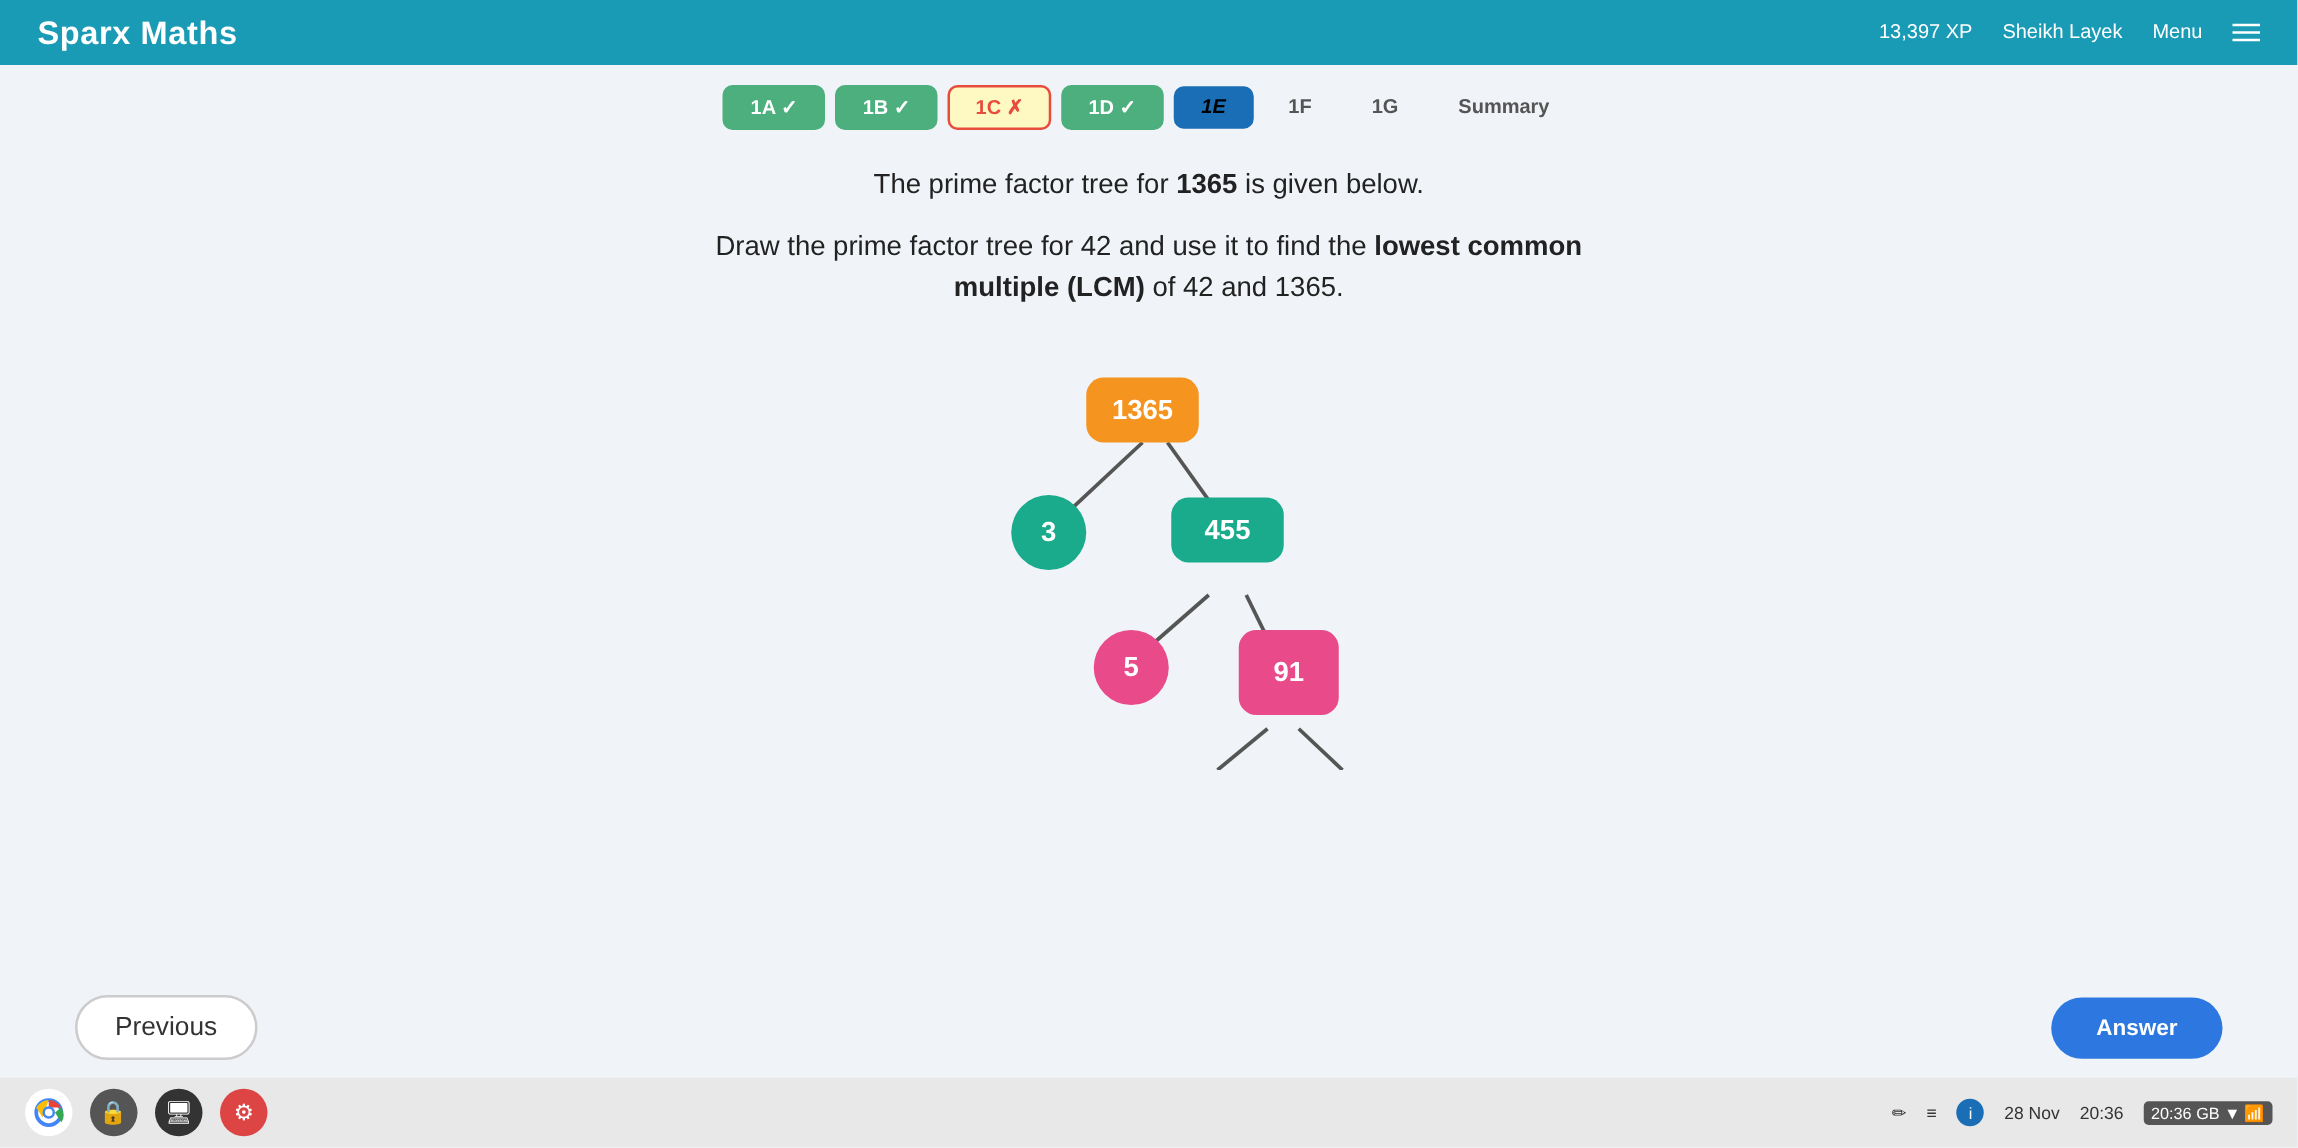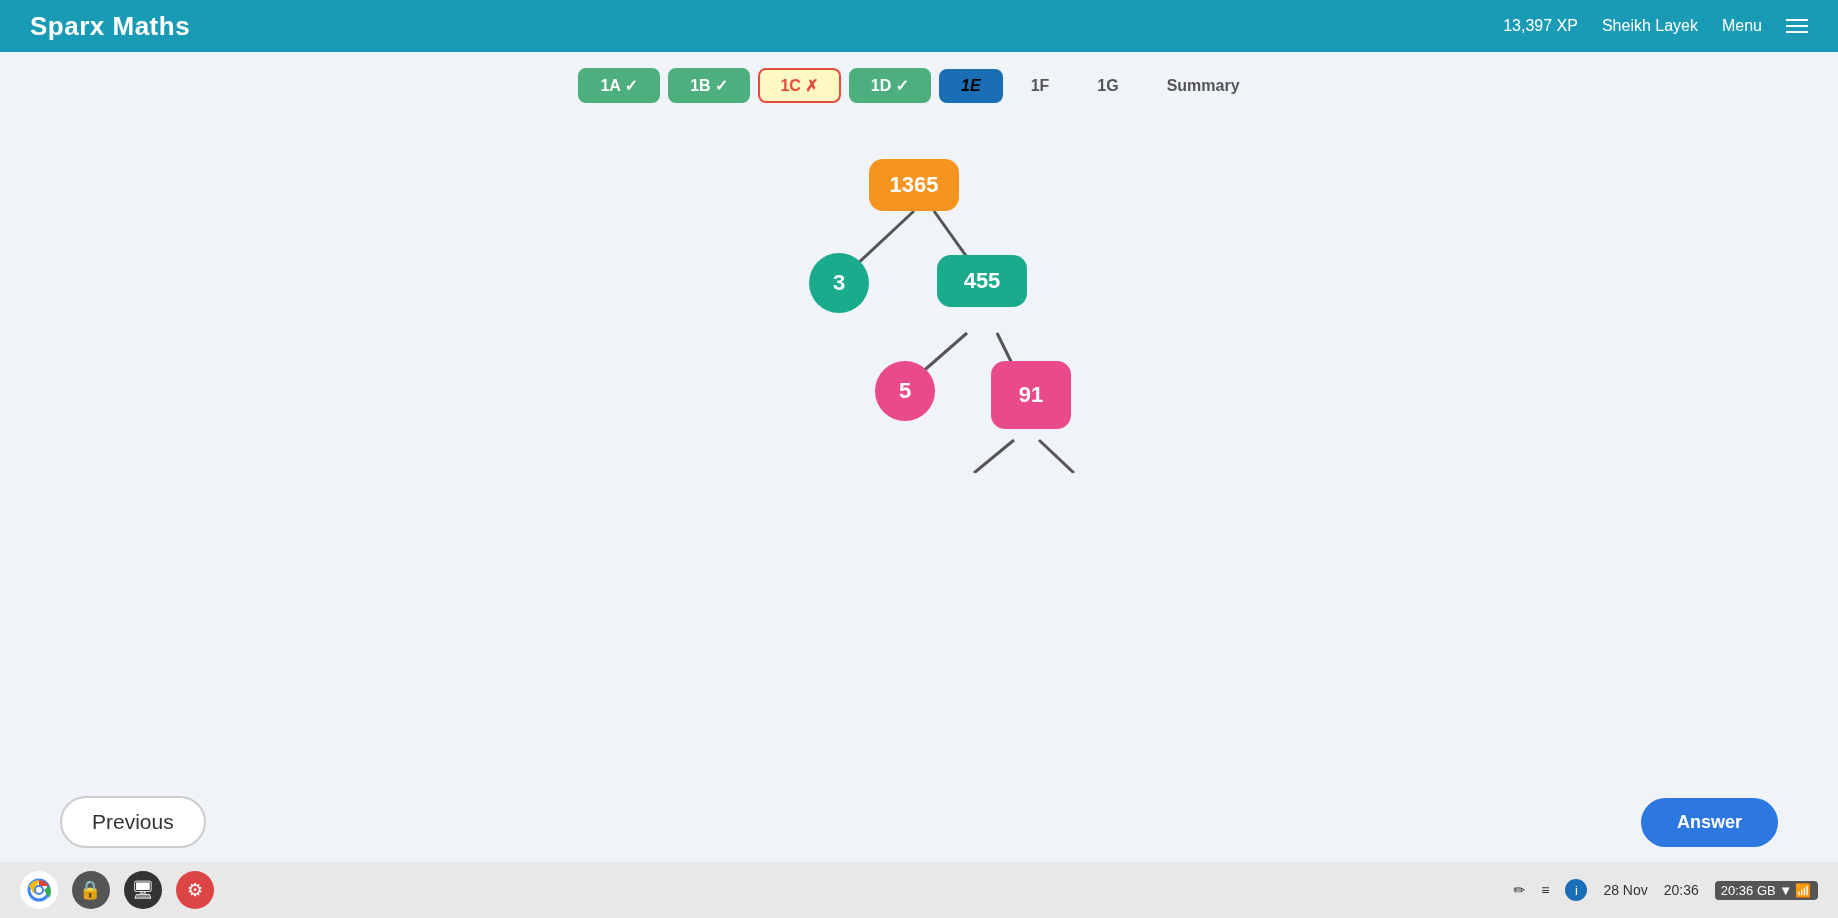--- a/index.html
+++ b/index.html
@@ -277,20 +277,26 @@
   <div class="tab tab-green">1B ✓</div>
   <div class="tab tab-red">1C ✗</div>
   <div class="tab tab-green">1D ✓</div>
   <div class="tab tab-active">1E</div>
   <div class="tab tab-inactive">1F</div>
   <div class="tab tab-inactive">1G</div>
   <div class="tab tab-inactive">Summary</div>
 </div>
 
 <div class="main-content">
+  <p class="question-text">
+    The prime factor tree for <strong>1365</strong> is given below.
+  </p>
+  <p class="question-sub">
+    Draw the prime factor tree for 42 and use it to find the <span class="bold">lowest common<br>multiple (LCM)</span> of 42 and 1365.
+  </p>
 
   <div class="tree-container">
     <svg class="tree-svg" viewBox="0 0 400 340">
 
       <line x1="195" y1="78" x2="120" y2="148" stroke="#555" stroke-width="3"></line>
 
       <line x1="215" y1="78" x2="265" y2="148" stroke="#555" stroke-width="3"></line>
 
       <line x1="248" y1="200" x2="185" y2="255" stroke="#555" stroke-width="3"></line>
 

